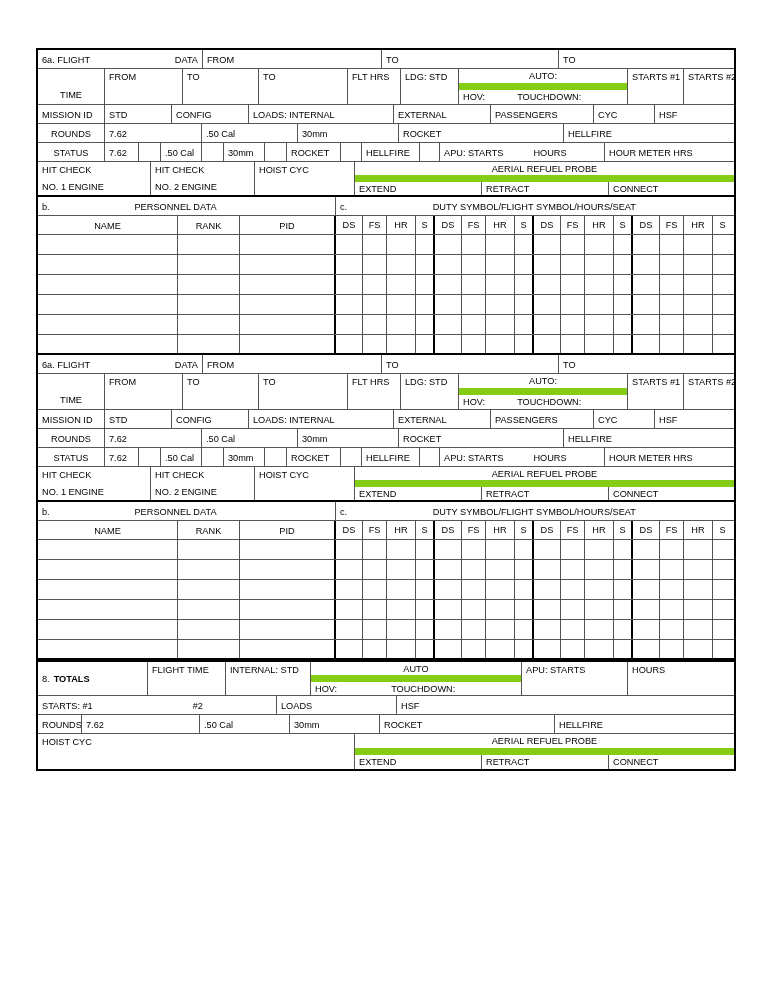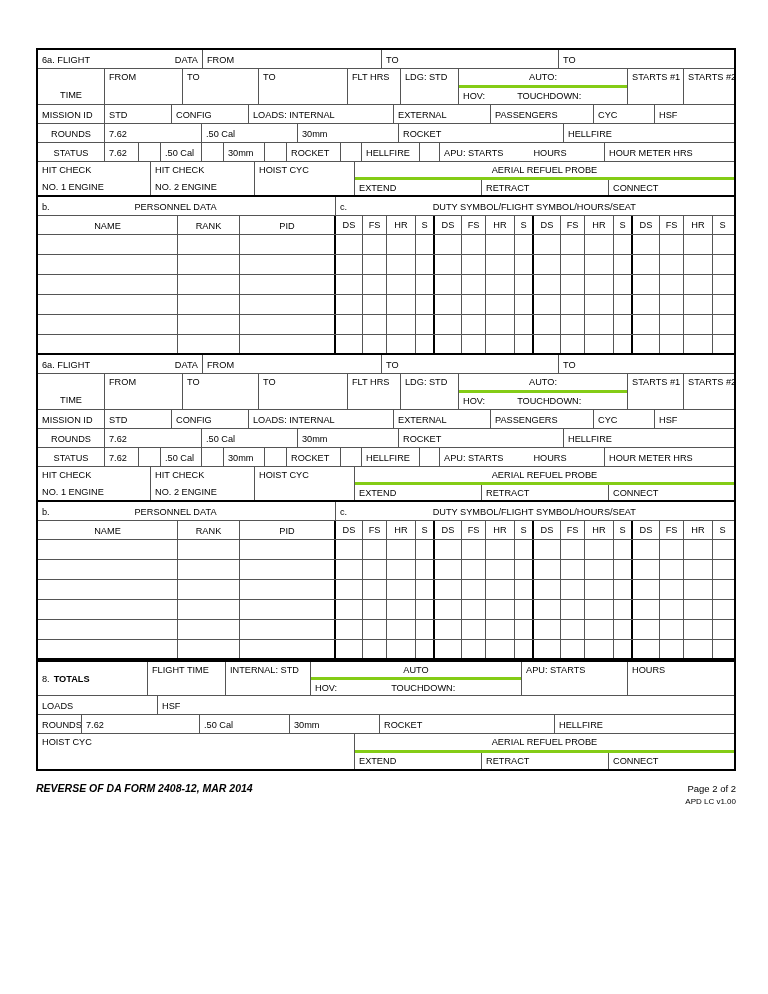--- a/index.html
+++ b/index.html
@@ -96,21 +96,21 @@
     box-sizing: border-box;
     flex: 1 1 0;
     display: flex;
     align-items: center;
     padding: 0 4px;
     font-size: 9.2px;
     white-space: nowrap;
     overflow: hidden;
   }
   .stack > .sub.center { justify-content: center; }
-  .stack > .sub.topline { border-bottom: 3px solid #84cc16; }
+  .stack > .sub.topline { border-bottom: 7px solid #84cc16; }
 
   .sub-split {
     display: flex;
     flex: 1 1 0;
     box-sizing: border-box;
   }
   .sub-split > .scell {
     box-sizing: border-box;
     border-right: 1px solid #555;
     display: flex;
@@ -883,20 +883,25 @@
       </div>
       <div class="cell" style="width:106px;align-items:flex-start;padding-top:3px">
         <span>APU:  STARTS</span>
       </div>
       <div class="cell noborder" style="width:106px;align-items:flex-start;padding-top:3px">
         <span>HOURS</span>
       </div>
     </div>
 
     <div class="row h19">
+      <div class="cell" style="width:239px">
+        <span>STARTS: #1</span>
+        <span style="width:100px"></span>
+        <span>#2</span>
+      </div>
       <div class="cell" style="width:120px">
         <span>LOADS</span>
       </div>
       <div class="cell noborder" style="width:118px">
         <span>HSF</span>
       </div>
     </div>
 
     <div class="row h19">
       <div class="cell" style="width:44px">
@@ -936,21 +941,14 @@
           </div>
           <div class="scell noborder" style="width:125px">
             <span>CONNECT</span>
           </div>
         </div>
       </div>
     </div>
 
   </div>
 
-  <div class="footer">
-    <div class="footer-left">REVERSE OF DA FORM 2408-12, MAR 2014</div>
-    <div class="footer-right">
-      <div>Page 2 of 2</div>
-      <div class="fr2">APD LC v1.00</div>
-    </div>
-  </div>
 
 </div>
 
 </body></html>

